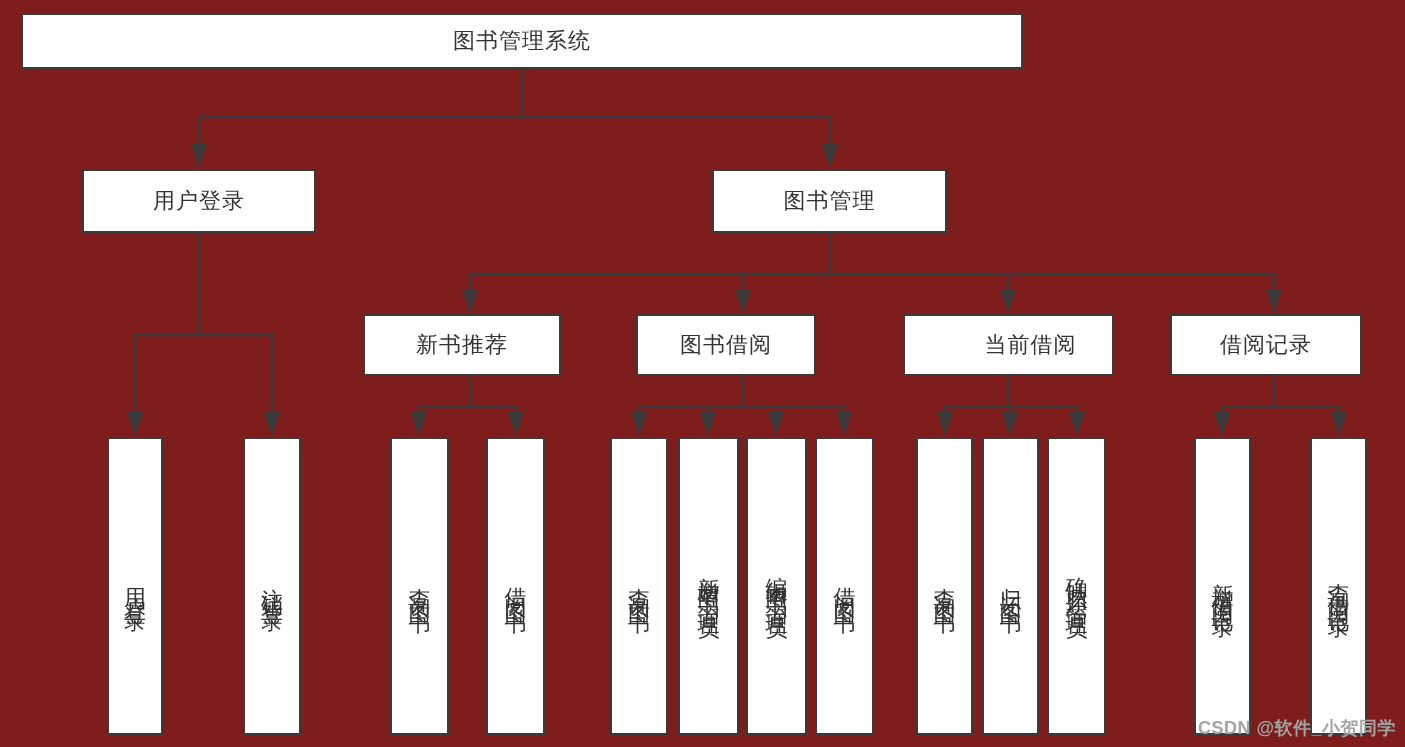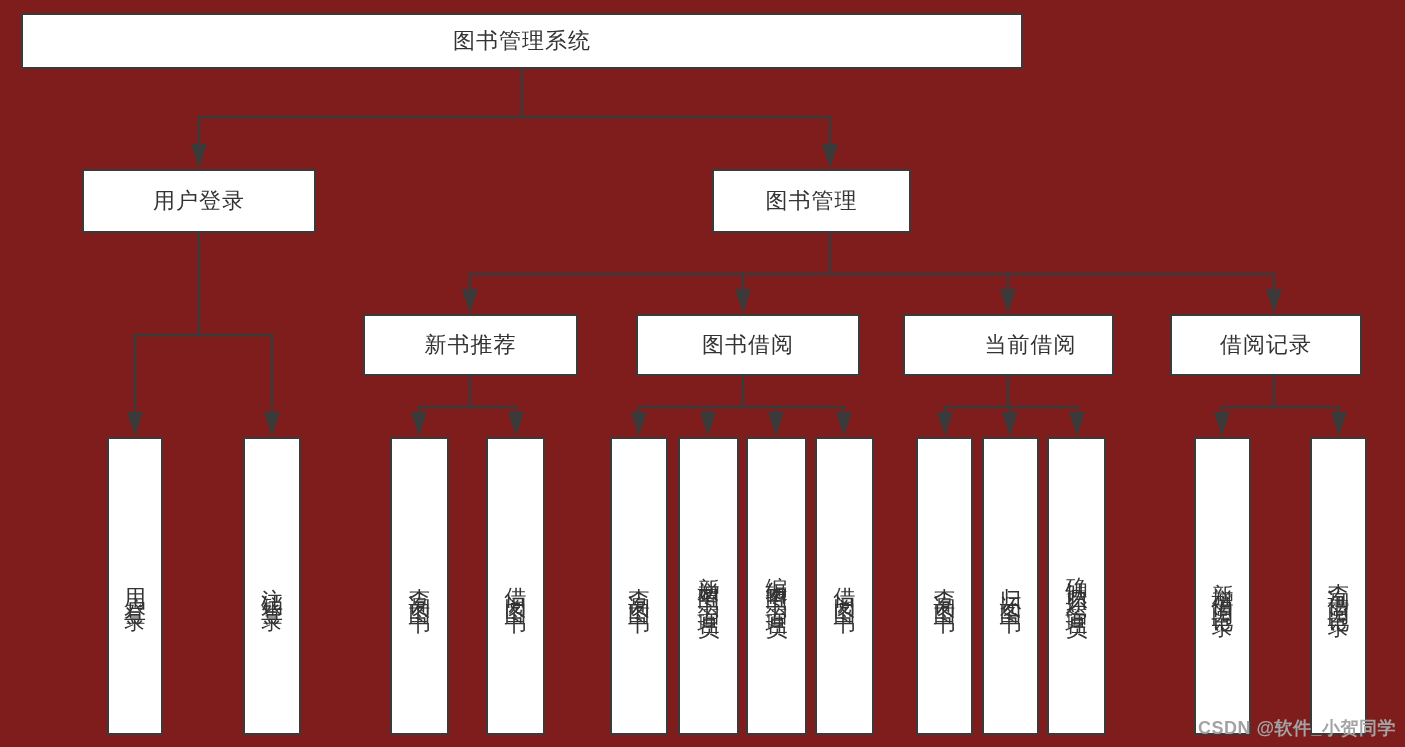--- a/index.html
+++ b/index.html
@@ -117,24 +117,24 @@
       <path d="M1274,376 V407"></path>
       <path d="M1222,407 H1339"></path>
       <path d="M1222,406 V434" marker-end="url(#arrow)"></path>
       <path d="M1339,406 V434" marker-end="url(#arrow)"></path>
     </g>
   </svg>
 
   <div class="hbox" style="left:21px; top:13px; width:1002px; height:56px;">图书管理系统</div>
 
   <div class="hbox" style="left:82px; top:169px; width:234px; height:64px;">用户登录</div>
-  <div class="hbox" style="left:712px; top:169px; width:199px; height:64px;font-family:Liberation Serif, serif;">图书管理</div>
+  <div class="hbox" style="left:712px; top:169px; width:235px; height:64px;font-family:Liberation Serif, serif;">图书管理</div>
 
-  <div class="hbox" style="left:363px; top:314px; width:215px; height:62px;">新书推荐</div>
-  <div class="hbox" style="left:636px; top:314px; width:224px; height:62px;">图书借阅</div>
+  <div class="hbox" style="left:363px; top:314px; width:198px; height:62px;">新书推荐</div>
+  <div class="hbox" style="left:636px; top:314px; width:180px; height:62px;">图书借阅</div>
   <div class="hbox" style="left:903px; top:314px; width:211px; height:62px;padding-left:44px;">当前借阅</div>
   <div class="hbox" style="left:1170px; top:314px; width:192px; height:62px;">借阅记录</div>
 
   <div class="vbox" style="left:107px; width:56px;">用户登录</div>
   <div class="vbox" style="left:243px; width:58px;">注销登录</div>
 
   <div class="vbox" style="left:390px; width:59px;">查询图书</div>
   <div class="vbox" style="left:486px; width:59px;">借阅图书</div>
 
   <div class="vbox" style="left:610px; width:58px;">查询图书</div>

